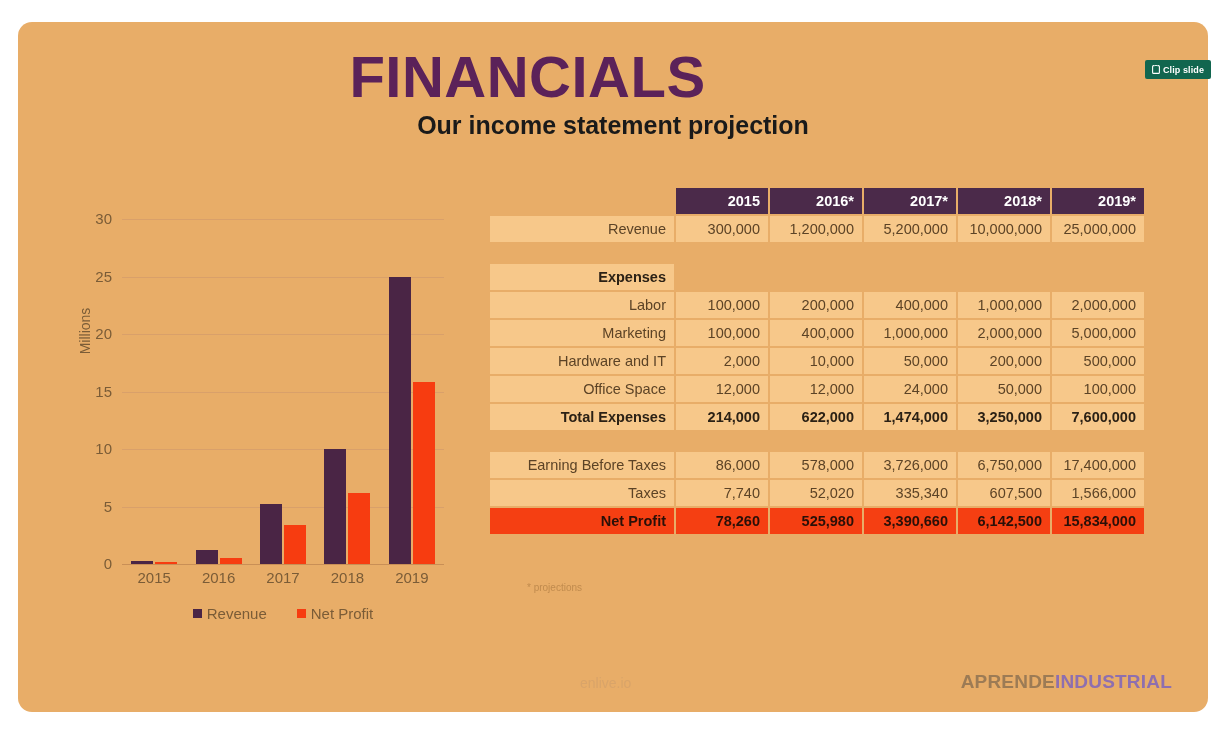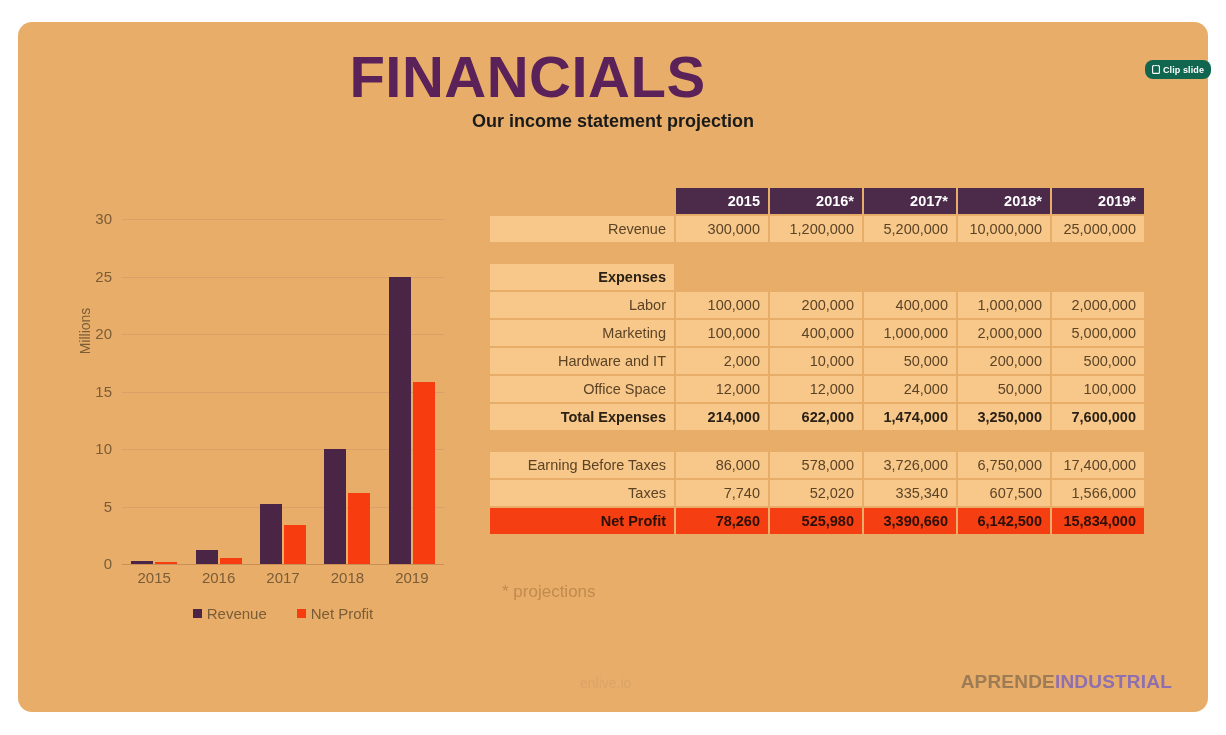--- a/index.html
+++ b/index.html
@@ -12,35 +12,35 @@
   
   .slide{
     position:absolute;left:18px;top:22px;width:1190px;height:690px;
     background:#E8AD68;border-radius:14px;
   }
 
   
   .clip-btn{
     position:absolute;left:1145px;top:60px;height:19px;
     display:flex;align-items:center;gap:3px;
-    background:#11664F;color:#ffffff;border-radius:8px;
+    background:#11664F;color:#ffffff;border-radius:2px;
     padding:0 7px;font-size:9px;font-weight:600;letter-spacing:.1px;
     cursor:pointer;z-index:40;
   }
   .clip-btn svg{display:block;}
 
   
   .title{
     position:absolute;left:0;top:48px;width:1055px;text-align:center;
     font-size:58px;font-weight:700;color:#5B2259;letter-spacing:.5px;
     line-height:1;
   }
   .subtitle{
     position:absolute;left:0;top:112px;width:1226px;text-align:center;
-    font-size:18px;font-weight:700;color:#1A1A1A;line-height:1.1;
+    font-size:25px;font-weight:700;color:#1A1A1A;line-height:1.1;
   }
 
   
   .chart{position:absolute;left:68px;top:205px;width:400px;height:380px;}
   .yaxis-title{
     position:absolute;left:-6px;top:118px;
     transform:rotate(-90deg);transform-origin:center;
     font-size:14px;color:#7A5C37;white-space:nowrap;
   }
   .plot{position:absolute;left:54px;top:14px;width:322px;height:345px;}
@@ -76,21 +76,21 @@
   .cell.label{width:184px;flex:none;}
   .cell.val{width:92px;flex:none;}
   .cell.blank{background:transparent;}
   .row.head .cell{
     background:#4B2A4A;color:#FFFFFF;font-weight:700;font-size:14.5px;height:26px;
   }
   .row.head .cell.label{background:transparent;}
   .row.bold .cell{font-weight:700;color:#2B2115;padding-left:40px;}
   .row.profit .cell{background:#F53F12;color:#2A1008;font-weight:700;}
   .note{
-    position:absolute;left:502px;top:582px;font-size:17px;color:#C08B4E;text-align:center;
+    position:absolute;left:527px;top:582px;font-size:10px;color:#C08B4E;text-align:center;
   }
 
   
   .watermark{position:absolute;left:580px;top:675px;font-size:14px;color:#D9A469;}
   .brand{position:absolute;right:54px;top:671px;font-size:19px;font-weight:700;letter-spacing:.2px;}
   .brand .b1{color:#9C7B55;}
   .brand .b2{color:#8E6FAF;}
 </style>
 </head>
 <body>

